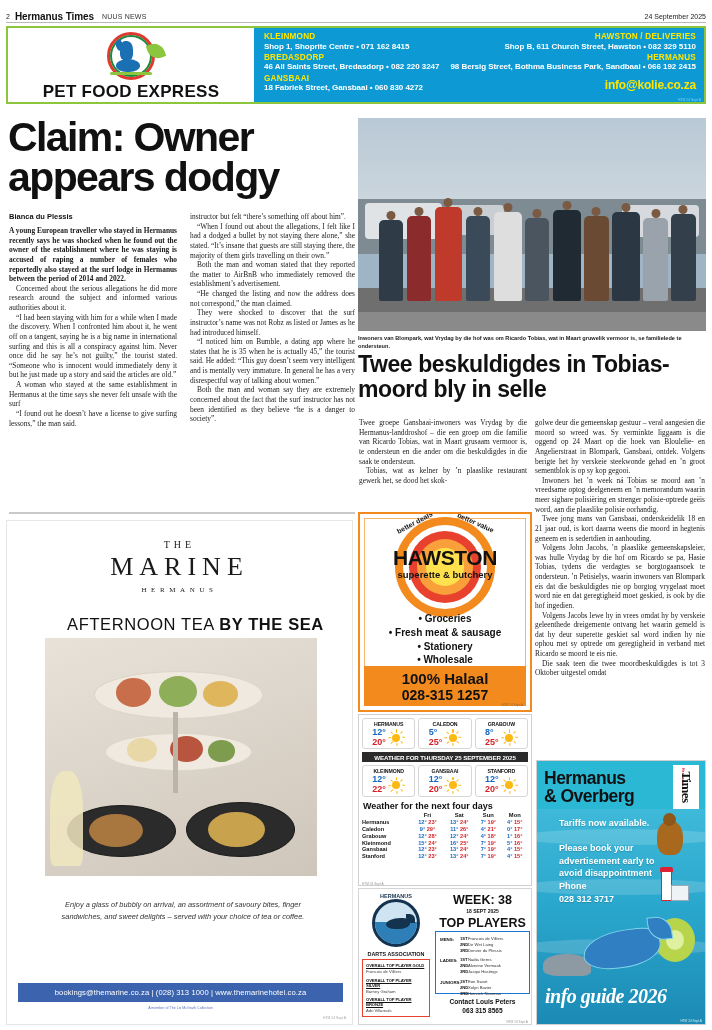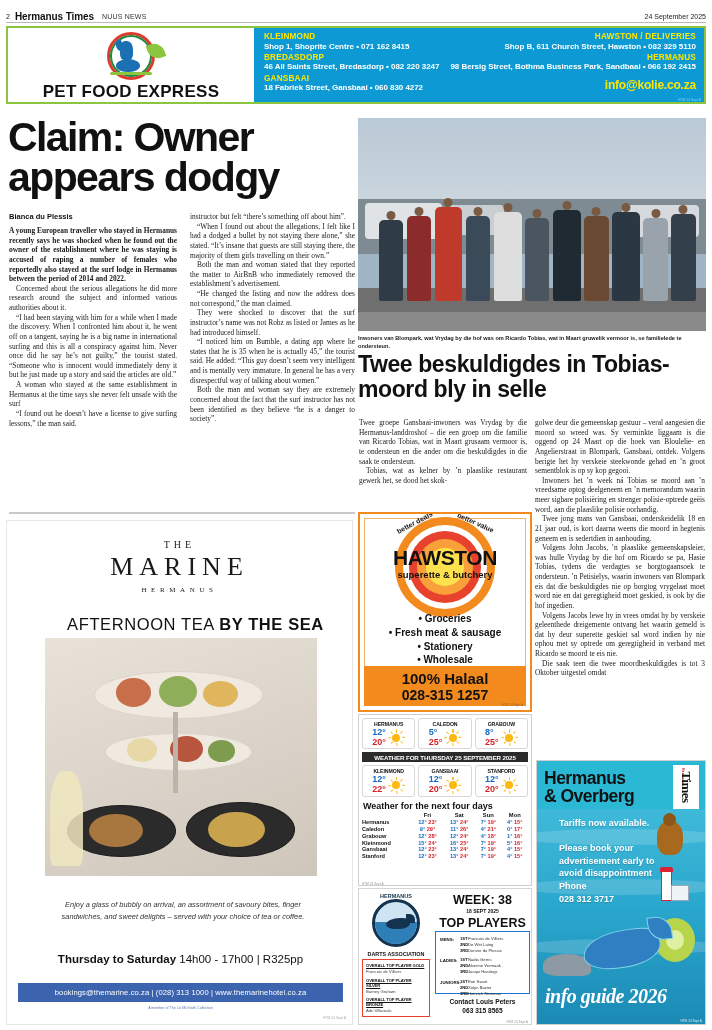--- a/index.html
+++ b/index.html
@@ -503,23 +503,20 @@
       <div class="mp-food" style="left:46%;top:41%;width:12%;height:11%;background:#b8553f;"></div>
       <div class="mp-food" style="left:60%;top:43%;width:10%;height:9%;background:#7e9c4e;"></div>
       <div style="position:absolute;left:47%;top:31%;width:5px;height:34%;background:#bdb3a6;"></div>
       <div class="mp-plate" style="left:8%;top:70%;width:40%;height:22%;background:#2b2b2b;border-color:#1d1d1d;"></div>
       <div class="mp-food" style="left:16%;top:74%;width:20%;height:14%;background:#a8763f;"></div>
       <div class="mp-plate" style="left:52%;top:69%;width:40%;height:23%;background:#2b2b2b;border-color:#1d1d1d;"></div>
       <div class="mp-food" style="left:60%;top:73%;width:21%;height:15%;background:#c9a24e;"></div>
       <div style="position:absolute;left:2%;top:56%;width:12%;height:40%;background:rgba(240,230,190,.85);border-radius:40% 40% 12% 12%;"></div>
     </div>
     <div class="marine-desc">Enjoy a glass of bubbly on arrival, an assortment of savoury bites, finger sandwiches, and sweet delights – served with your choice of tea or coffee.</div>
-    <div class="marine-hours">
-      <b>Thursday to Saturday </b><span>14h00 - 17h00 | R325pp</span>
-    </div>
     <div class="marine-bar">bookings@themarine.co.za | (028) 313 1000 | www.themarinehotel.co.za</div>
     <div class="marine-sub">A member of The Liz McGrath Collection</div>
     <div class="marine-credit">HTM 24 Sept A</div>
   </div>
 
   <div class="hawston">
     <div class="hawston-inner"></div>
     <div class="hw-rings">
       <div class="r1"></div>
         <div class="r2"></div>

